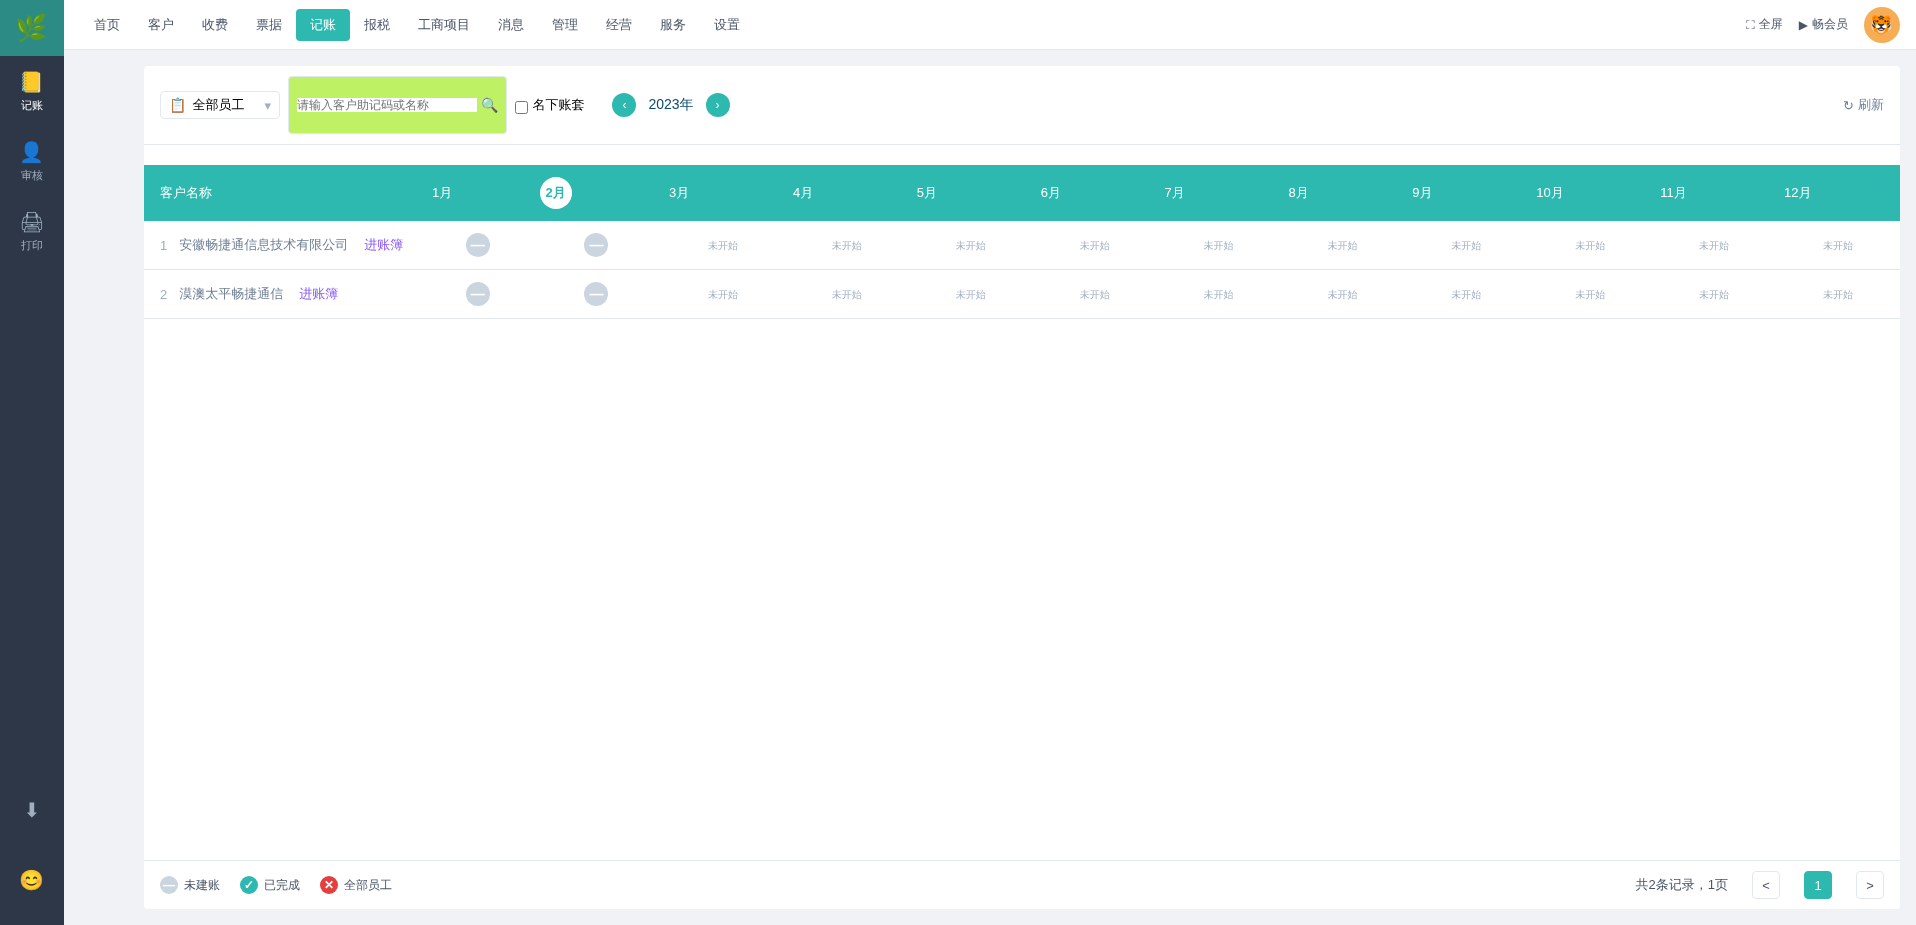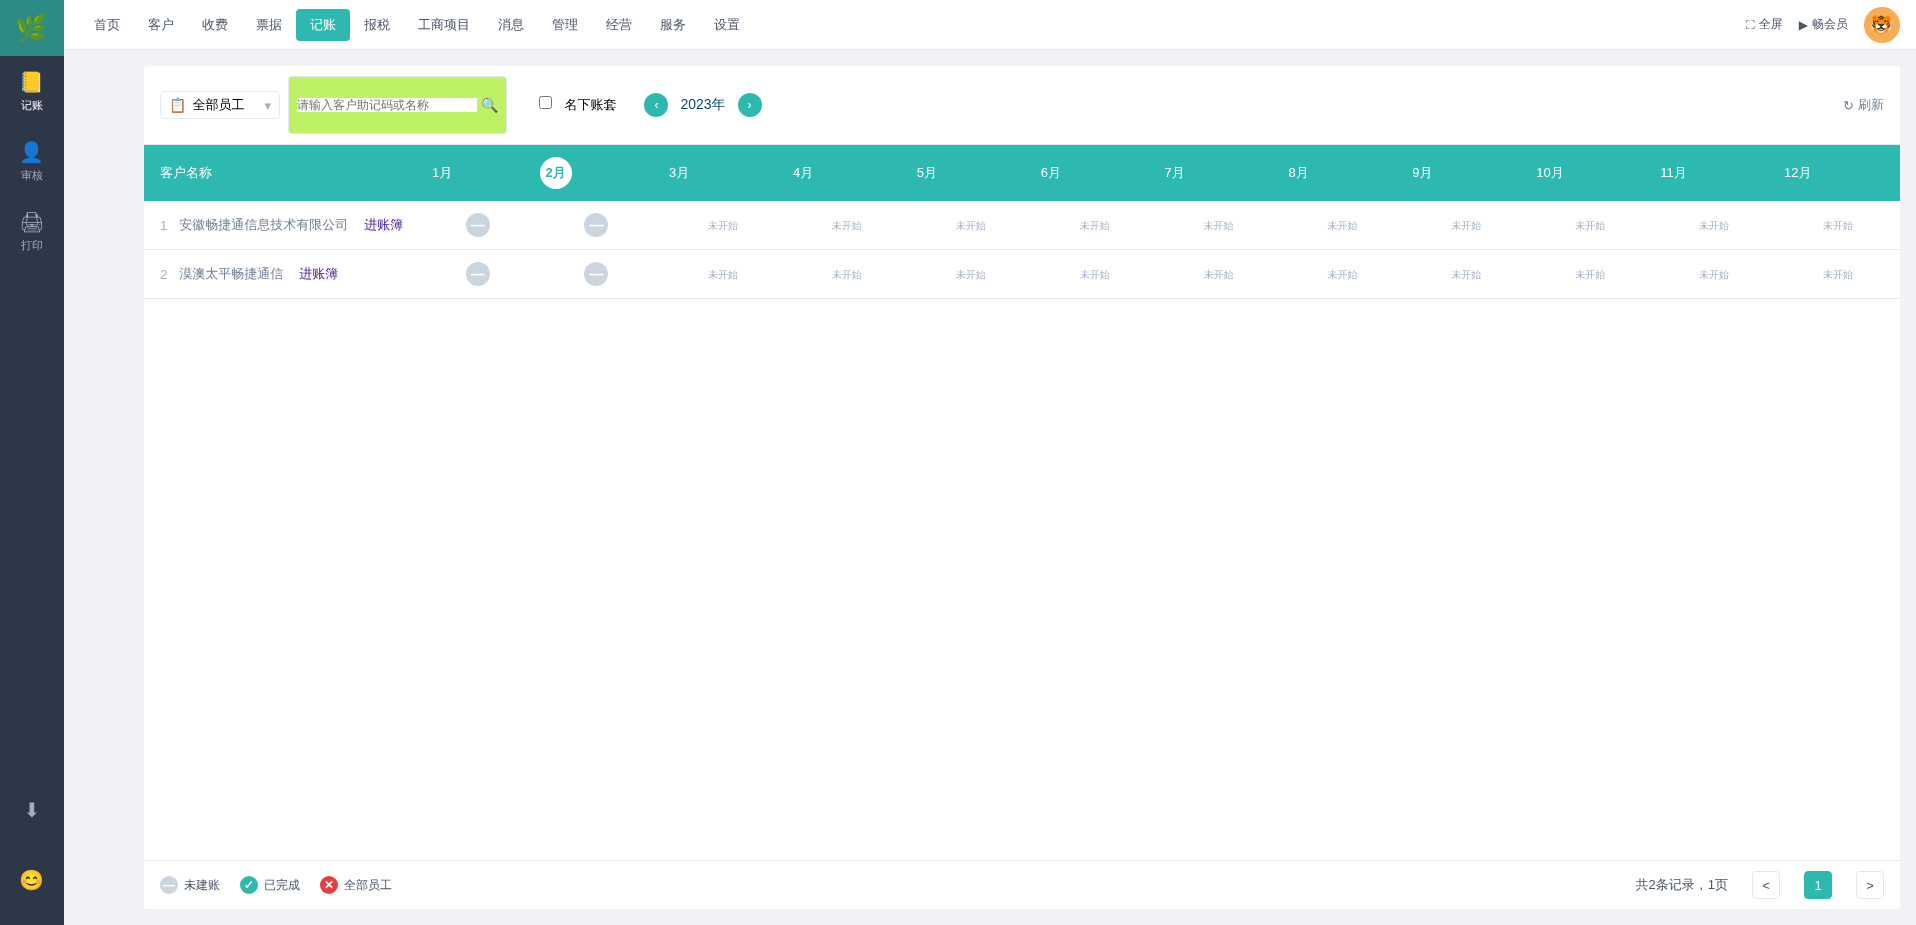--- a/index.html
+++ b/index.html
@@ -168,24 +168,23 @@
       color: #a0aec0;
       width: 180px;
     }
     .search-btn {
       cursor: pointer;
       color: #718096;
       font-size: 14px;
     }
     .checkbox-wrap {
       display: flex;
-      align-items: flex-start;
-      gap: 12px;
-      cursor: pointer;
-      margin-left: 24px;
+      align-items: flex-end;
+      gap: 4px;
+      cursor: pointer;
     }
     .year-nav {
       display: flex;
       align-items: center;
       gap: 12px;
       margin-left: 20px;
     }
     .year-arrow {
       width: 24px;
       height: 24px;
@@ -211,20 +210,21 @@
       cursor: pointer;
       color: #718096;
       font-size: 13px;
     }
 
     
     .table-wrap {
       flex: 1;
       overflow: auto;
       position: relative;
+      margin-top: 20px;
     }
     table {
       width: 100%;
       border-collapse: collapse;
       min-width: 1200px;
     }
     thead tr {
       background: #2db8b0;
       color: white;
     }
@@ -267,21 +267,21 @@
     .client-name {
       display: flex;
       align-items: center;
       gap: 8px;
     }
     .row-num {
       color: #a0aec0;
       margin-right: 4px;
     }
     .client-link {
-      color: #4c1d95;
+      color: #8b5cf6;
       cursor: pointer;
       text-decoration: none;
       margin-left: 8px;
     }
     .status-dash {
       display: inline-flex;
       align-items: center;
       justify-content: center;
       width: 24px;
       height: 24px;

